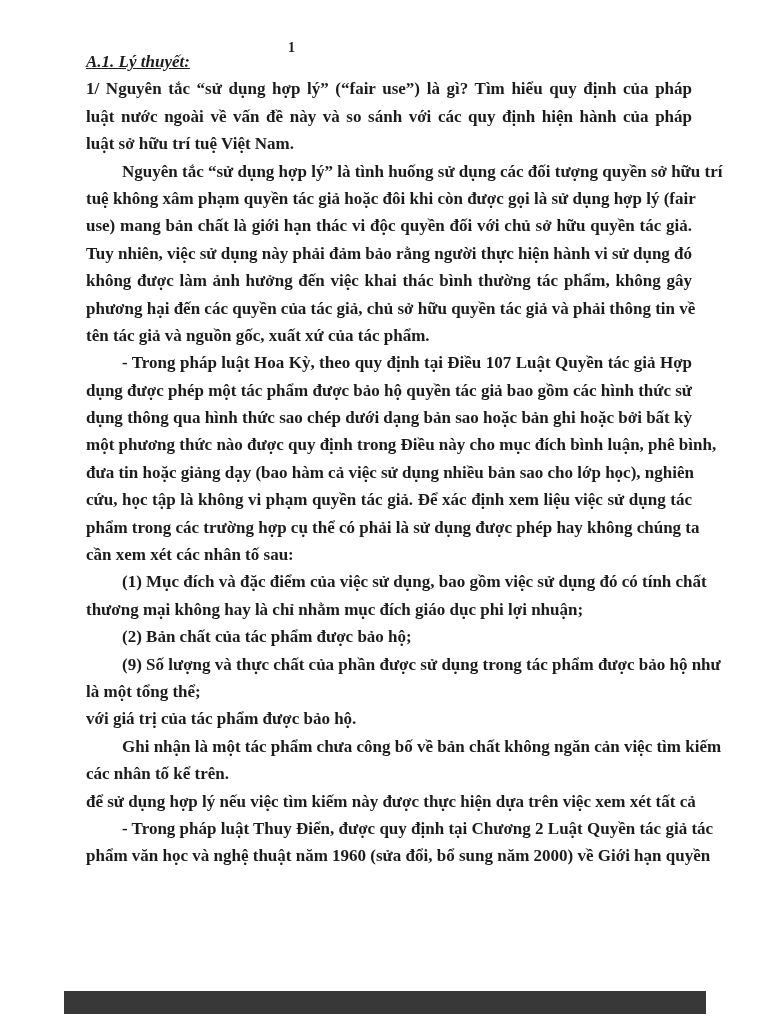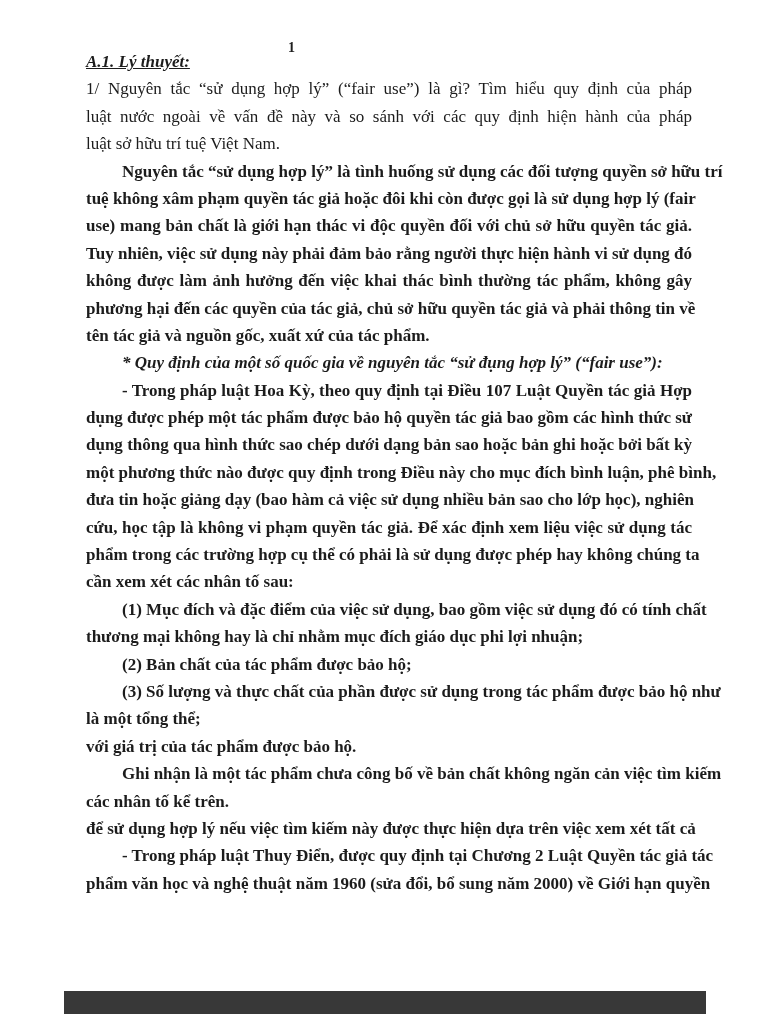--- a/index.html
+++ b/index.html
@@ -42,21 +42,21 @@
     white-space: nowrap;
     overflow: visible;
   }
   .line.last { text-align-last: left; }
   .line.first { text-indent: 36px; }
   .style-heading {
     font-weight: 700;
     font-style: italic;
     text-decoration: underline;
   }
-  .style-bold { font-weight: 400; }
+  .style-bold { font-weight: 700; }
   .style-bold-italic { font-weight: 700; font-style: italic; }
   .style-regular { font-weight: 700; }
   .next-page-bar {
     position: absolute;
     left: 64px;
     top: 991px;
     width: 642px;
     height: 23px;
     background: #383838;
   }
@@ -72,33 +72,32 @@
       <div class="line style-bold">1/ Nguyên tắc “sử dụng hợp lý” (“fair use”) là gì? Tìm hiểu quy định của pháp</div>
       <div class="line style-bold">luật nước ngoài về vấn đề này và so sánh với các quy định hiện hành của pháp</div>
       <div class="line style-bold last">luật sở hữu trí tuệ Việt Nam.</div>
       <div class="line style-regular first">Nguyên tắc “sử dụng hợp lý” là tình huống sử dụng các đối tượng quyền sở hữu trí</div>
       <div class="line style-regular">tuệ không xâm phạm quyền tác giả hoặc đôi khi còn được gọi là sử dụng hợp lý (fair</div>
       <div class="line style-regular">use) mang bản chất là giới hạn thác vi độc quyền đối với chủ sở hữu quyền tác giả.</div>
       <div class="line style-regular">Tuy nhiên, việc sử dụng này phải đảm bảo rằng người thực hiện hành vi sử dụng đó</div>
       <div class="line style-regular">không được làm ảnh hưởng đến việc khai thác bình thường tác phẩm, không gây</div>
       <div class="line style-regular">phương hại đến các quyền của tác giả, chủ sở hữu quyền tác giả và phải thông tin về</div>
       <div class="line style-regular last">tên tác giả và nguồn gốc, xuất xứ của tác phẩm.</div>
-      <div class="line style-bold-italic first last">* Quy định của một số quốc gia về nguyên tắc “sử đụng hợp lý” (“fair use”):</div>
       <div class="line style-regular first">- Trong pháp luật Hoa Kỳ, theo quy định tại Điều 107 Luật Quyền tác giả Hợp</div>
       <div class="line style-regular">dụng được phép một tác phẩm được bảo hộ quyền tác giả bao gồm các hình thức sử</div>
       <div class="line style-regular">dụng thông qua hình thức sao chép dưới dạng bản sao hoặc bản ghi hoặc bởi bất kỳ</div>
       <div class="line style-regular">một phương thức nào được quy định trong Điều này cho mục đích bình luận, phê bình,</div>
       <div class="line style-regular">đưa tin hoặc giảng dạy (bao hàm cả việc sử dụng nhiều bản sao cho lớp học), nghiên</div>
       <div class="line style-regular">cứu, học tập là không vi phạm quyền tác giả. Để xác định xem liệu việc sử dụng tác</div>
       <div class="line style-regular">phẩm trong các trường hợp cụ thể có phải là sử dụng được phép hay không chúng ta</div>
       <div class="line style-regular last">cần xem xét các nhân tố sau:</div>
       <div class="line style-regular first">(1) Mục đích và đặc điểm của việc sử dụng, bao gồm việc sử dụng đó có tính chất</div>
       <div class="line style-regular last">thương mại không hay là chỉ nhằm mục đích giáo dục phi lợi nhuận;</div>
       <div class="line style-regular first last">(2) Bản chất của tác phẩm được bảo hộ;</div>
-      <div class="line style-regular first">(3) Số lượng và thực chất của phần được sử dụng trong tác phẩm được bảo hộ như</div>
+      <div class="line style-regular first">(9) Số lượng và thực chất của phần được sử dụng trong tác phẩm được bảo hộ như</div>
       <div class="line style-regular last">là một tổng thể;</div>
       <div class="line style-regular last">với giá trị của tác phẩm được bảo hộ.</div>
       <div class="line style-regular first">Ghi nhận là một tác phẩm chưa công bố về bản chất không ngăn cản việc tìm kiếm</div>
       <div class="line style-regular last">các nhân tố kể trên.</div>
       <div class="line style-regular">để sử dụng hợp lý nếu việc tìm kiếm này được thực hiện dựa trên việc xem xét tất cả</div>
       <div class="line style-regular first">- Trong pháp luật Thuy Điển, được quy định tại Chương 2 Luật Quyền tác giả tác</div>
       <div class="line style-regular last">phẩm văn học và nghệ thuật năm 1960 (sửa đổi, bổ sung năm 2000) về Giới hạn quyền</div>
     </div>
 
   <div class="next-page-bar"></div>

